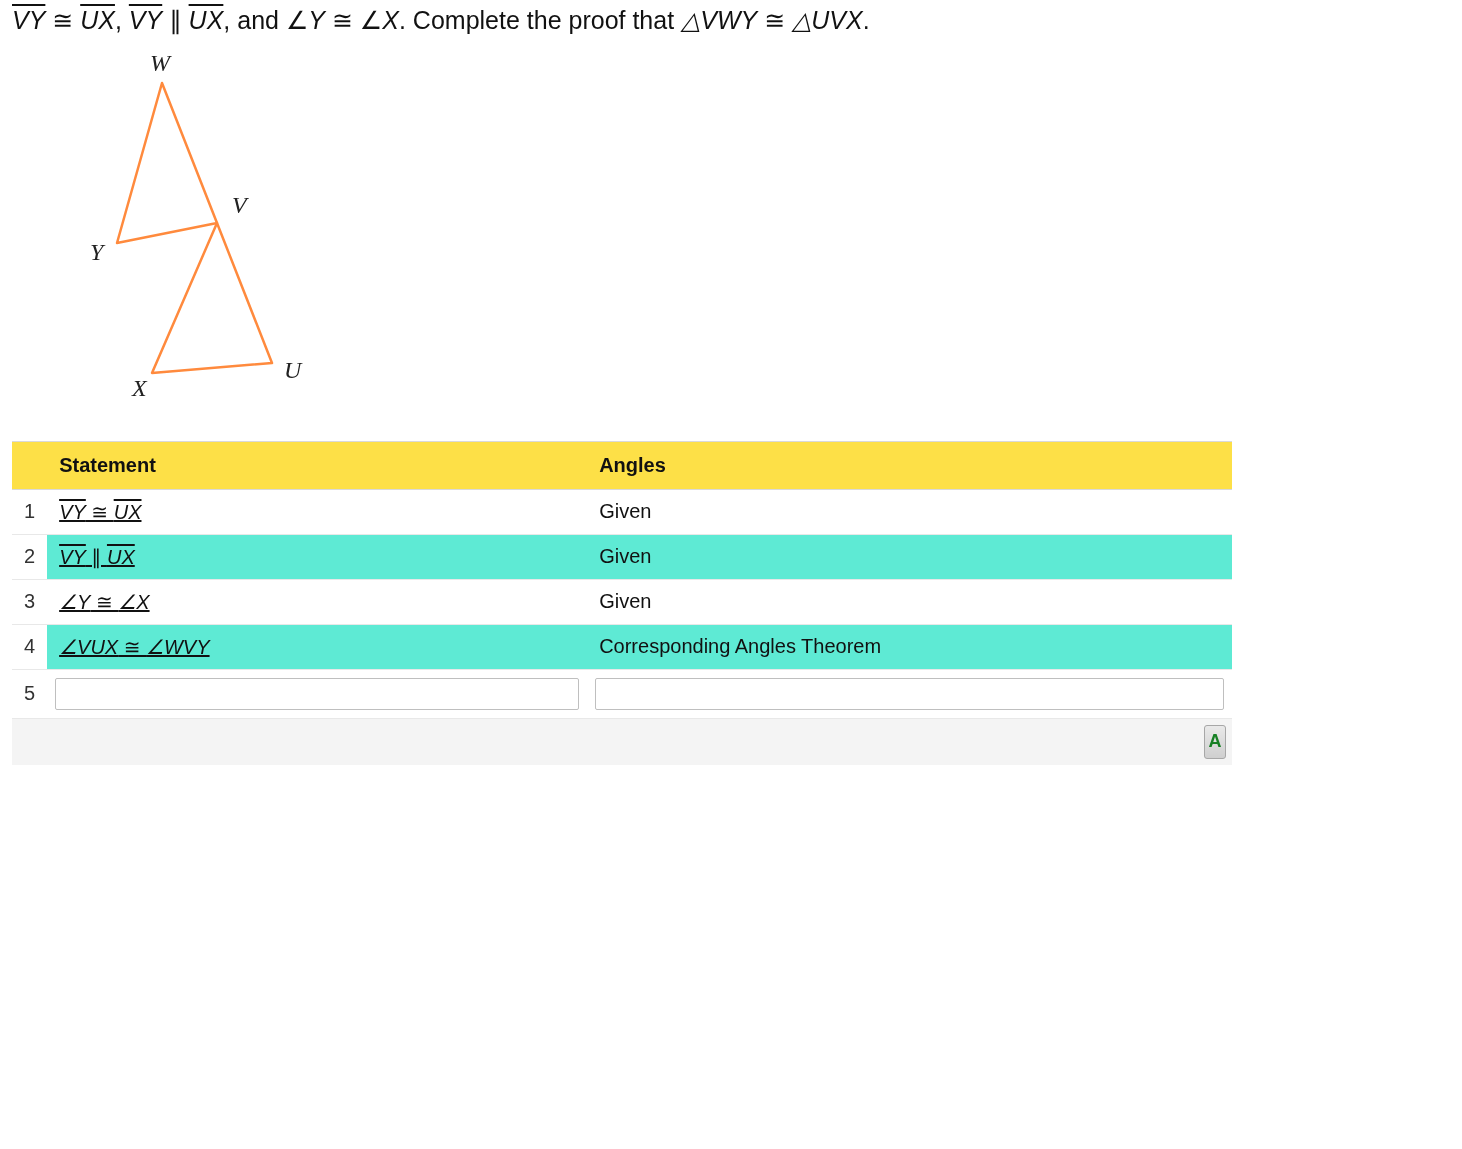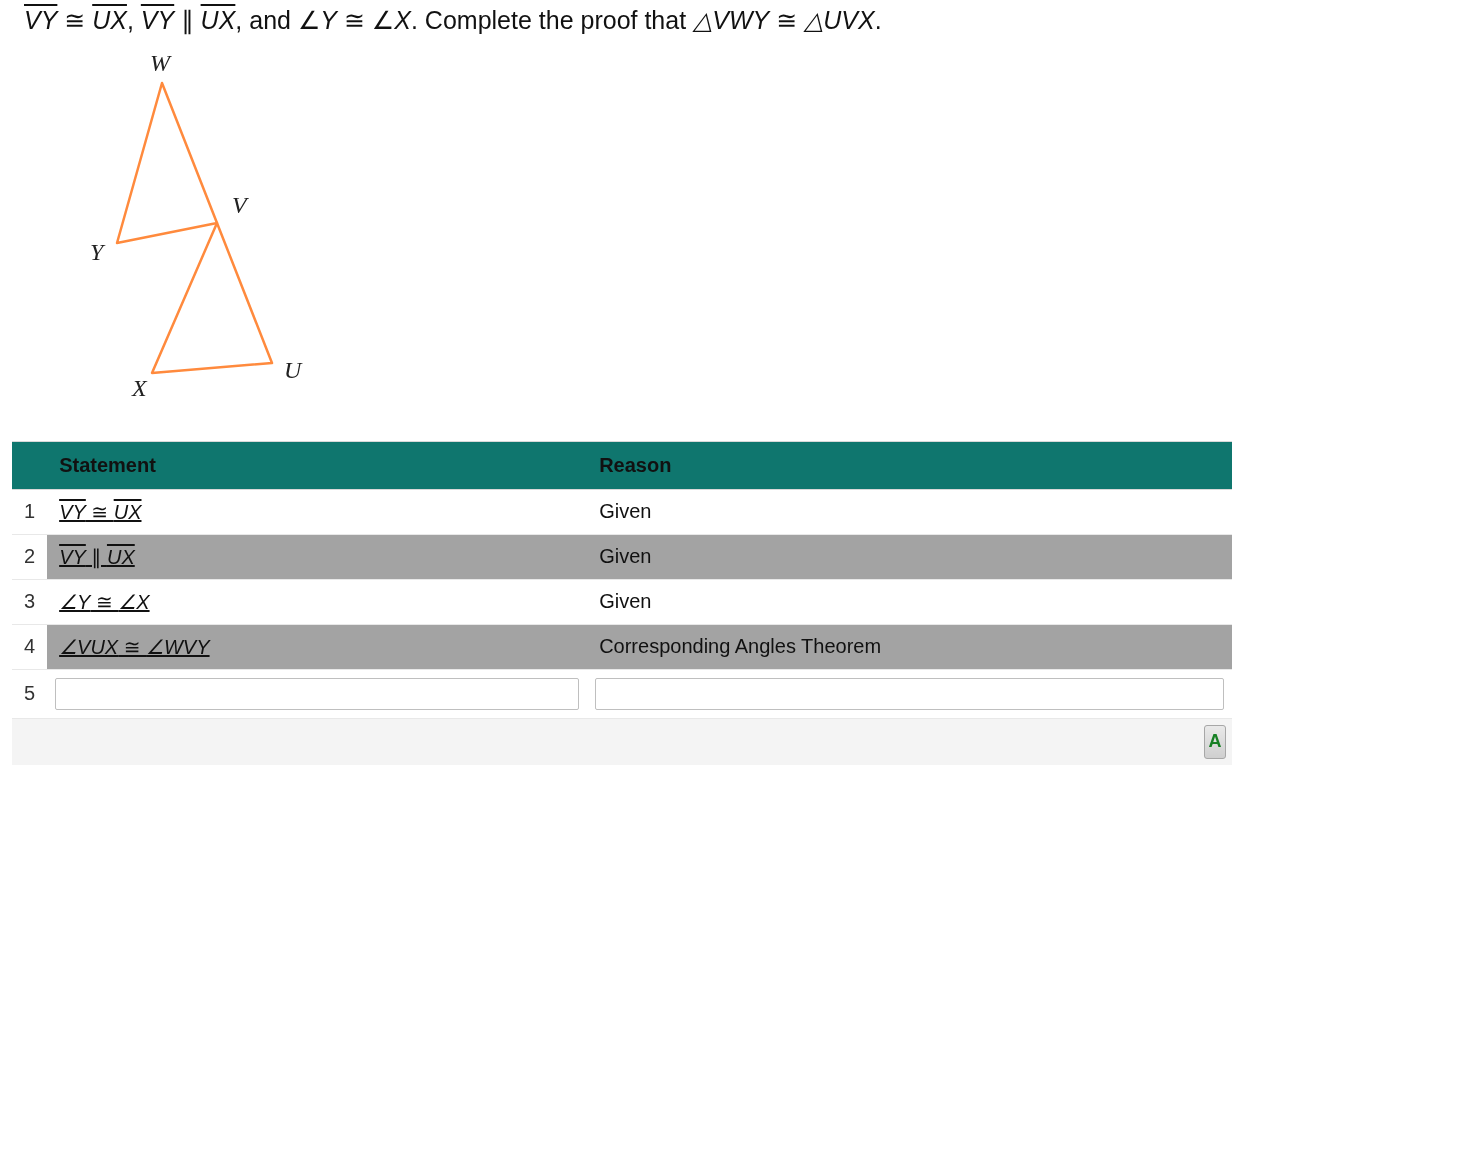--- a/index.html
+++ b/index.html
@@ -7,40 +7,40 @@
     margin: 0;
     padding: 4px 0 0 12px;
     font-family: Verdana, Geneva, sans-serif;
     font-size: 21px;
     color: #111;
     background: #fff;
   }
   .question {
     font-size: 25px;
     line-height: 1.35;
-    margin: 0 0 10px 12px;
+    margin: 0 0 10px 0;
     font-family: Verdana, Geneva, sans-serif;
   }
   .ital { font-style: italic; }
   .seg {
     font-style: italic;
     text-decoration: overline;
   }
   .diagram-wrap {
     margin: 0 0 28px 40px;
   }
   table.proof {
     border-collapse: collapse;
     width: 1220px;
     font-size: 20px;
   }
   table.proof th {
     text-align: left;
     font-weight: bold;
-    background: #0f766e;
+    background: #fde047;
     padding: 12px 12px;
     border-top: 1px solid #d9d9d9;
     border-bottom: 1px solid #d9d9d9;
   }
   table.proof td {
     padding: 10px 12px;
     border-top: 1px solid #e8e8e8;
     vertical-align: middle;
   }
   table.proof td.num {
@@ -54,21 +54,21 @@
     font-family: Verdana, Geneva, sans-serif;
     font-style: italic;
     text-decoration: underline;
   }
   table.proof td.stmt .upright { font-style: normal; }
   table.proof td.reason {
     background: #fff;
   }
   table.proof tr.even td.stmt,
   table.proof tr.even td.reason {
-    background: #a3a3a3;
+    background: #5eead4;
   }
   table.proof tr.inputs td {
     padding: 8px 8px;
   }
   table.proof tr.footer td {
     background: #f4f4f4;
     height: 44px;
     padding: 6px 6px 6px 6px;
     text-align: right;
   }
@@ -118,21 +118,21 @@
       <text x="232" y="330">U</text>
     </g>
   </svg>
 </div>
 
 <table class="proof">
   <thead>
     <tr>
       <th class="num"></th>
       <th>Statement</th>
-      <th>Reason</th>
+      <th>Angles</th>
     </tr>
   </thead>
   <tbody>
     <tr>
       <td class="num">1</td>
       <td class="stmt">
         <span class="seg">VY</span><span class="upright"> ≅ </span><span class="seg">UX</span>
       </td>
       <td class="reason">Given</td>
     </tr>

